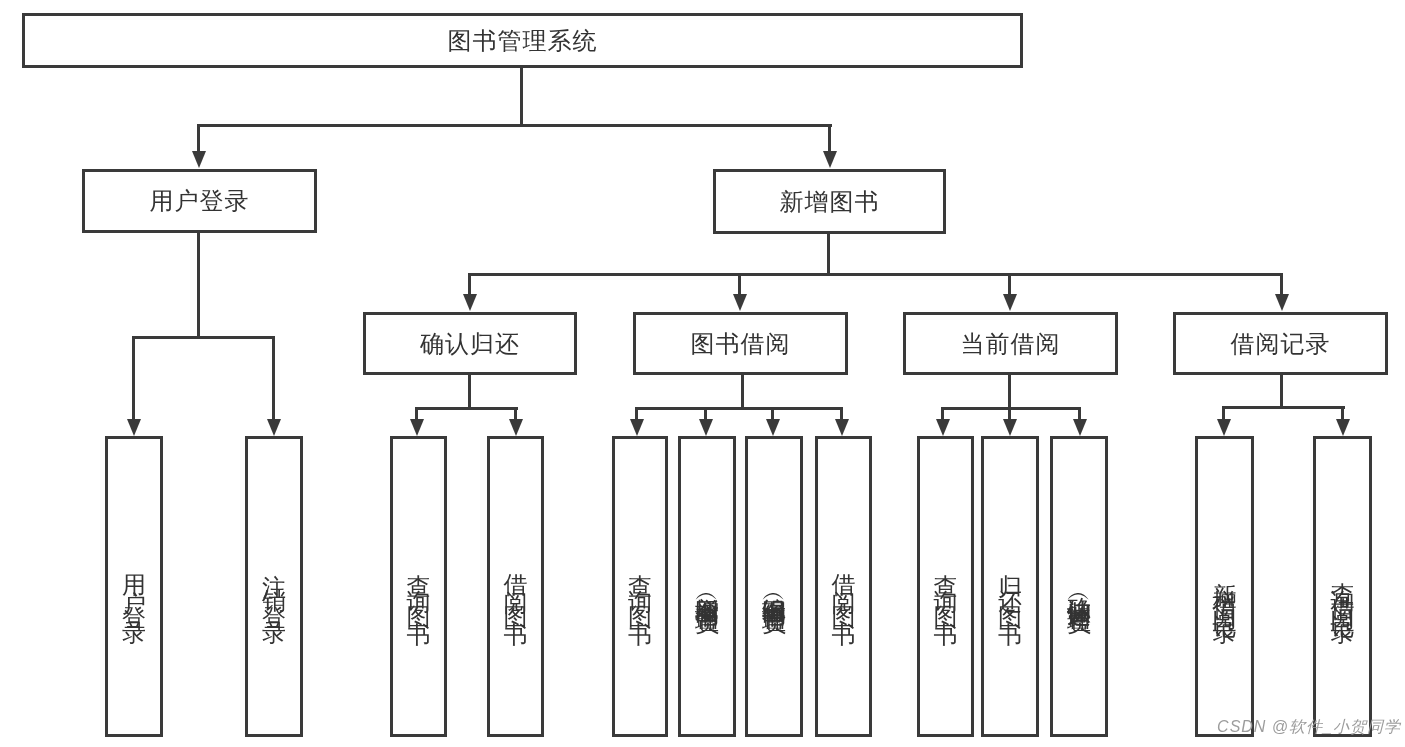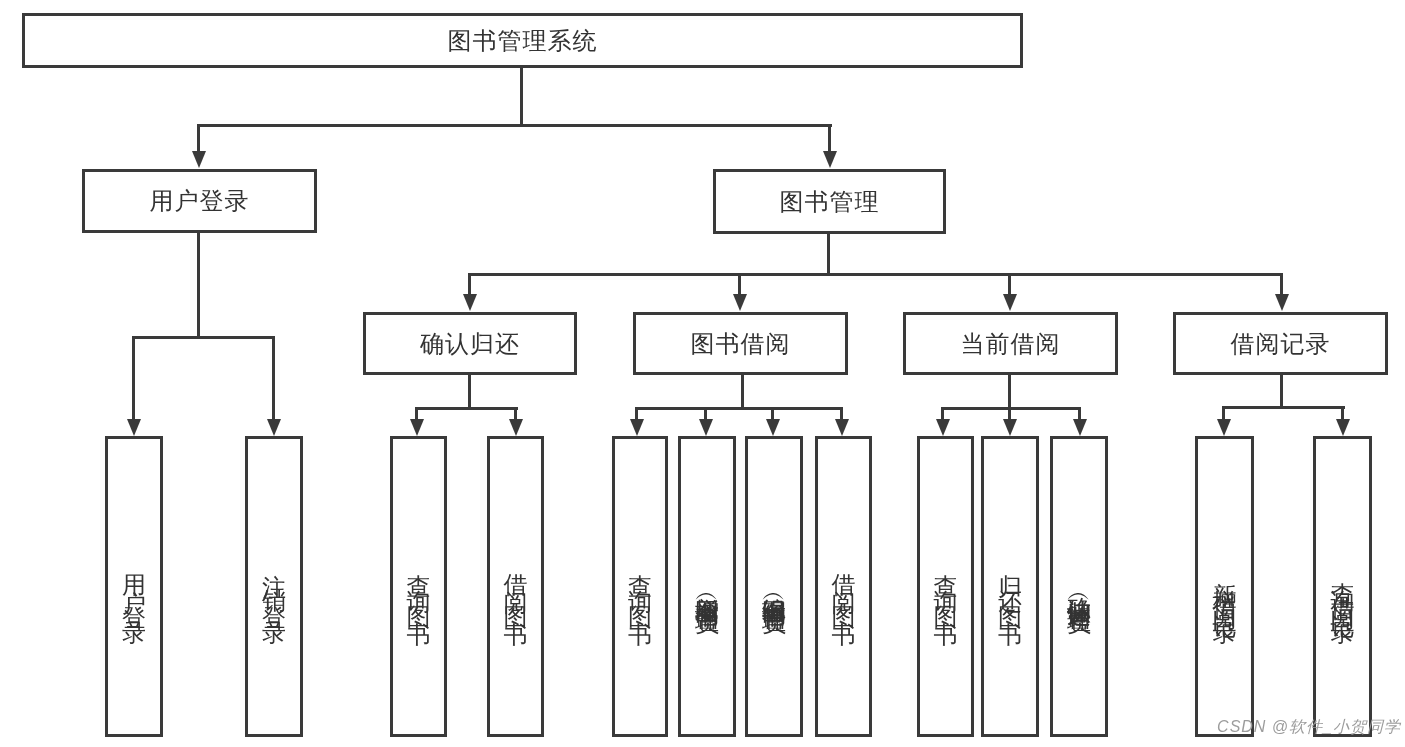--- a/index.html
+++ b/index.html
@@ -81,21 +81,21 @@
   <div class="hline" style="left:197px; top:124px; width:635px;"></div>
   <div class="vline" style="left:197px; top:124px; height:28px;"></div>
   <div class="vline" style="left:828px; top:124px; height:28px;"></div>
   <div class="arrow" style="left:192px; top:151px;"></div>
   <div class="arrow" style="left:823px; top:151px;"></div>
 
   <div class="node" style="left:82px; top:169px; width:235px; height:64px;">
     <span>用户登录</span>
   </div>
   <div class="node" style="left:713px; top:169px; width:233px; height:65px;">
-    <span>图书管理</span>
+    <span>新增图书</span>
   </div>
 
   <div class="vline" style="left:197px; top:233px; height:106px;"></div>
   <div class="hline" style="left:132px; top:336px; width:143px;"></div>
   <div class="vline" style="left:132px; top:336px; height:83px;"></div>
   <div class="vline" style="left:272px; top:336px; height:83px;"></div>
   <div class="arrow" style="left:127px; top:419px;"></div>
   <div class="arrow" style="left:267px; top:419px;"></div>
 
   <div class="vline" style="left:827px; top:234px; height:42px;"></div>

